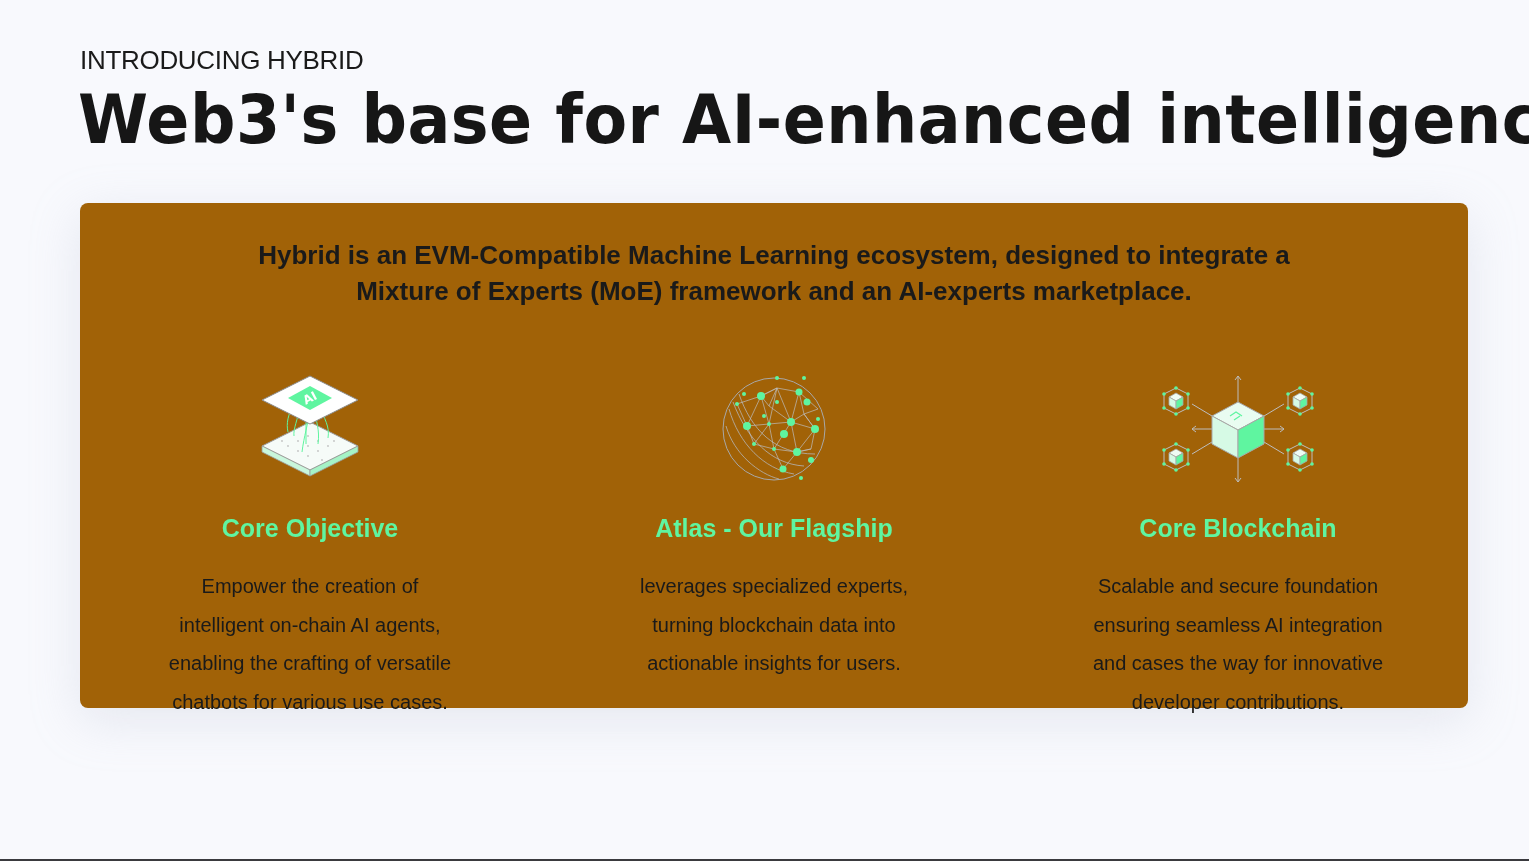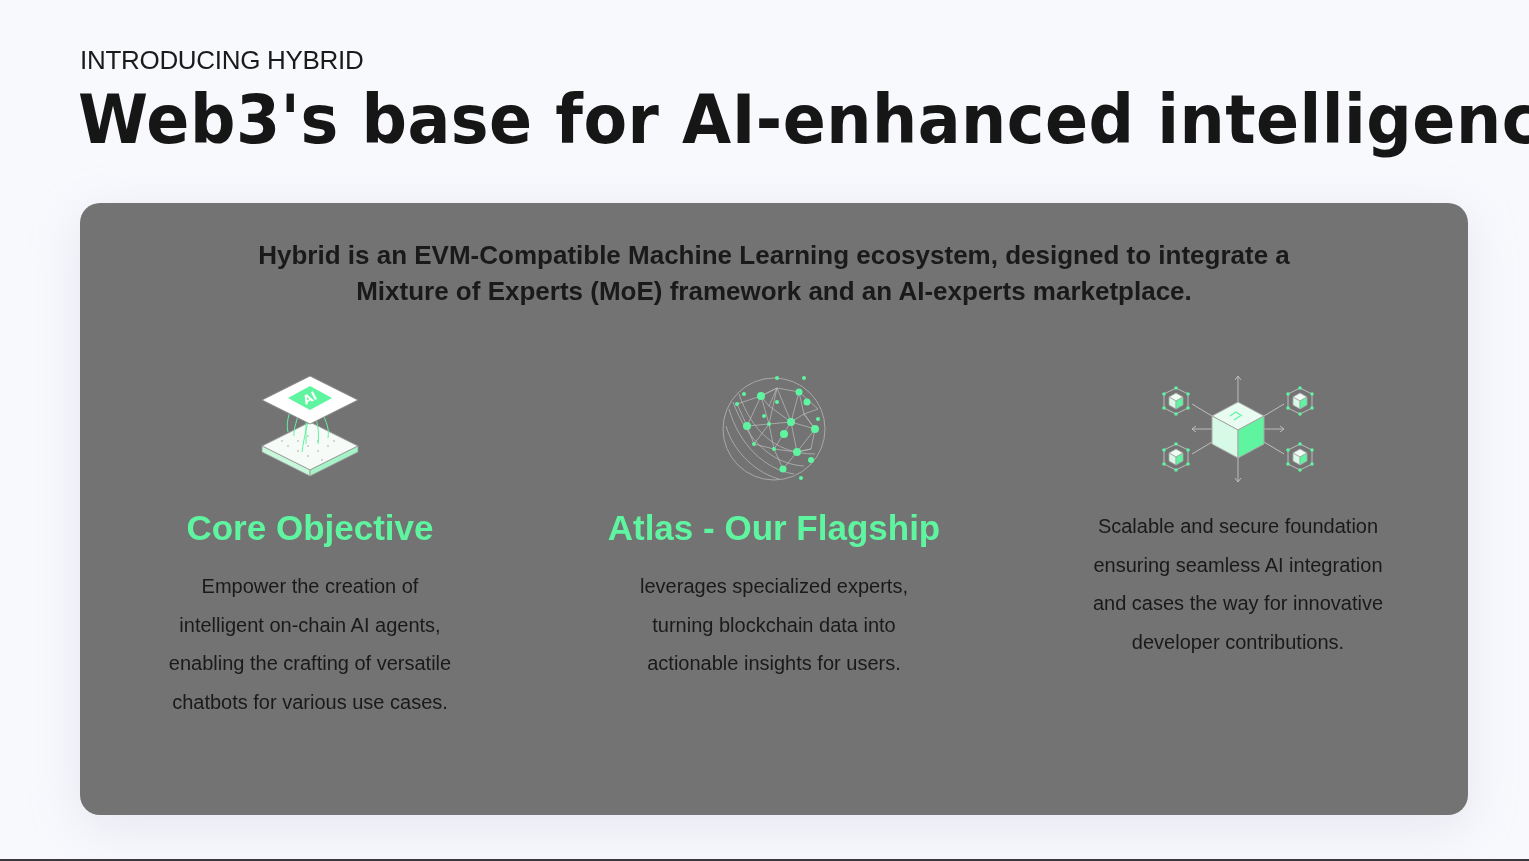--- a/index.html
+++ b/index.html
@@ -18,22 +18,22 @@
     }
     .headline {
       position: absolute; left: 78px; top: 80px;
       font-size: 68px; font-weight: 700; letter-spacing: 0.5px;
       color: #161616; white-space: nowrap;
       font-family: "DejaVu Sans", sans-serif;
       transform: scaleX(0.935); transform-origin: left center;
     }
     .card {
       position: absolute; left: 80px; top: 203px;
-      width: 1388px; height: 612px;
-      background: #737373; border-radius: 20px;
+      width: 1388px; height: 505px;
+      background: #a16207; border-radius: 8px;
       box-shadow: 0 12px 50px rgba(180, 185, 205, 0.28);
     }
     .intro {
       position: absolute; left: 0; right: 0; top: 34px;
       text-align: center; font-size: 26px; font-weight: 700; line-height: 36px;
       color: #1a1a1a;
       font-family: "Liberation Sans", sans-serif;
     }
     .intro span { display: block; }
     .features {
@@ -41,21 +41,21 @@
       display: flex; justify-content: space-between;
       padding: 0 20px;
     }
     .feature {
       width: 420px; text-align: center;
       display: flex; flex-direction: column; align-items: center;
     }
     .feature:nth-child(1) { margin-left: 0; }
     .icon-wrap { height: 112px; display: flex; align-items: center; justify-content: center; }
     .feature-title {
-      margin-top: 26px; font-size: 35px; font-weight: 700;
+      margin-top: 26px; font-size: 25px; font-weight: 700;
       color: #5ff5a0; line-height: 34px;
       font-family: "Liberation Sans", sans-serif;
     }
     .feature-desc {
       margin-top: 22px; font-size: 20px; line-height: 38.5px; color: #1a1a1a;
       font-family: "Liberation Sans", sans-serif;
     }
     .feature-desc span { display: block; }
     .bottom-line {
       position: absolute; left: 0; right: 0; bottom: 0; height: 2px; background: #3a3a3e;
@@ -217,20 +217,21 @@
                   <circle cx="16" cy="40" r="1.8"></circle>
                   <circle cx="4" cy="34" r="1.8"></circle>
                   <circle cx="4" cy="20" r="1.8"></circle>
                 </g>
             </g>
             <use href="#smallcube" x="124" y="0"></use>
             <use href="#smallcube" x="0" y="56"></use>
             <use href="#smallcube" x="124" y="56"></use>
           </svg>
         </div>
+        <h3 class="feature-title">Core Blockchain</h3>
         <p class="feature-desc">
           <span>Scalable and secure foundation</span>
           <span>ensuring seamless AI integration</span>
           <span>and cases the way for innovative</span>
           <span>developer contributions.</span>
         </p>
       </div>
 
     </div>
   </div>

